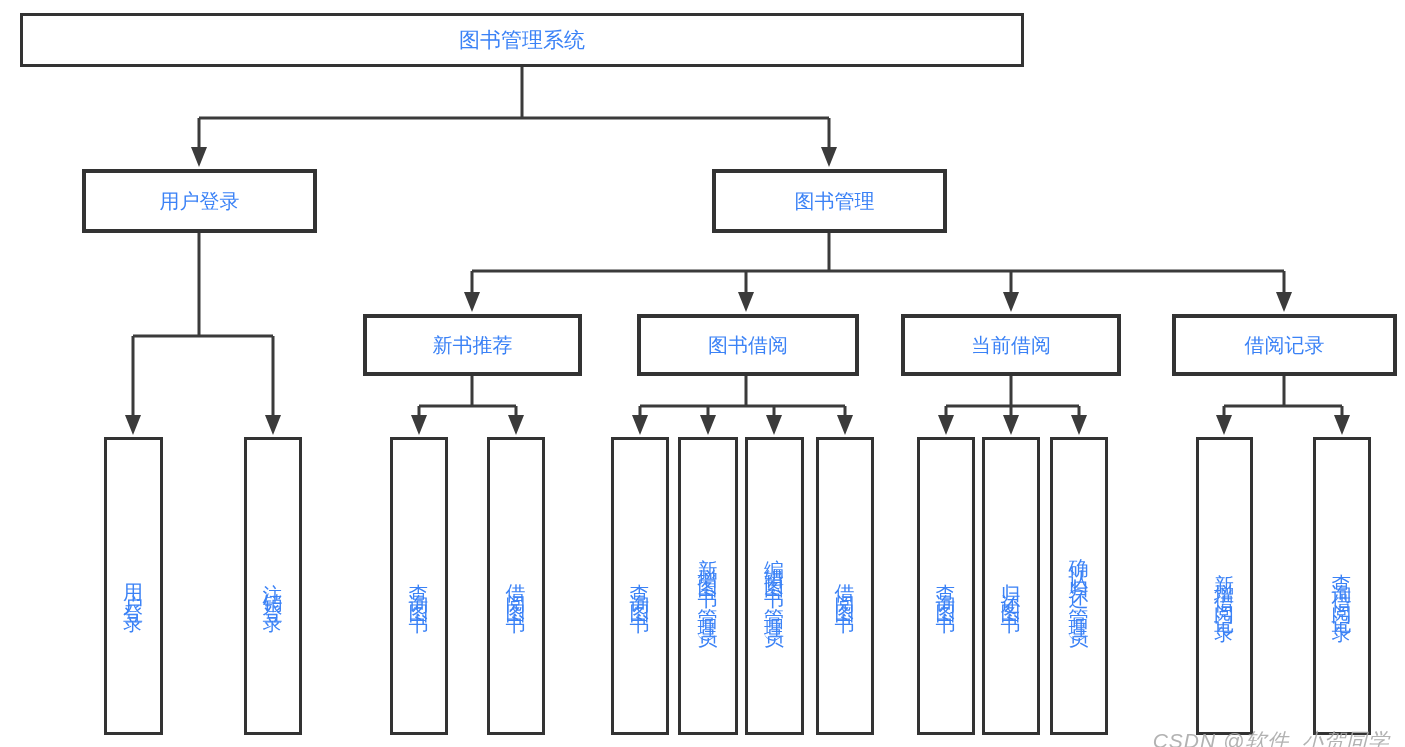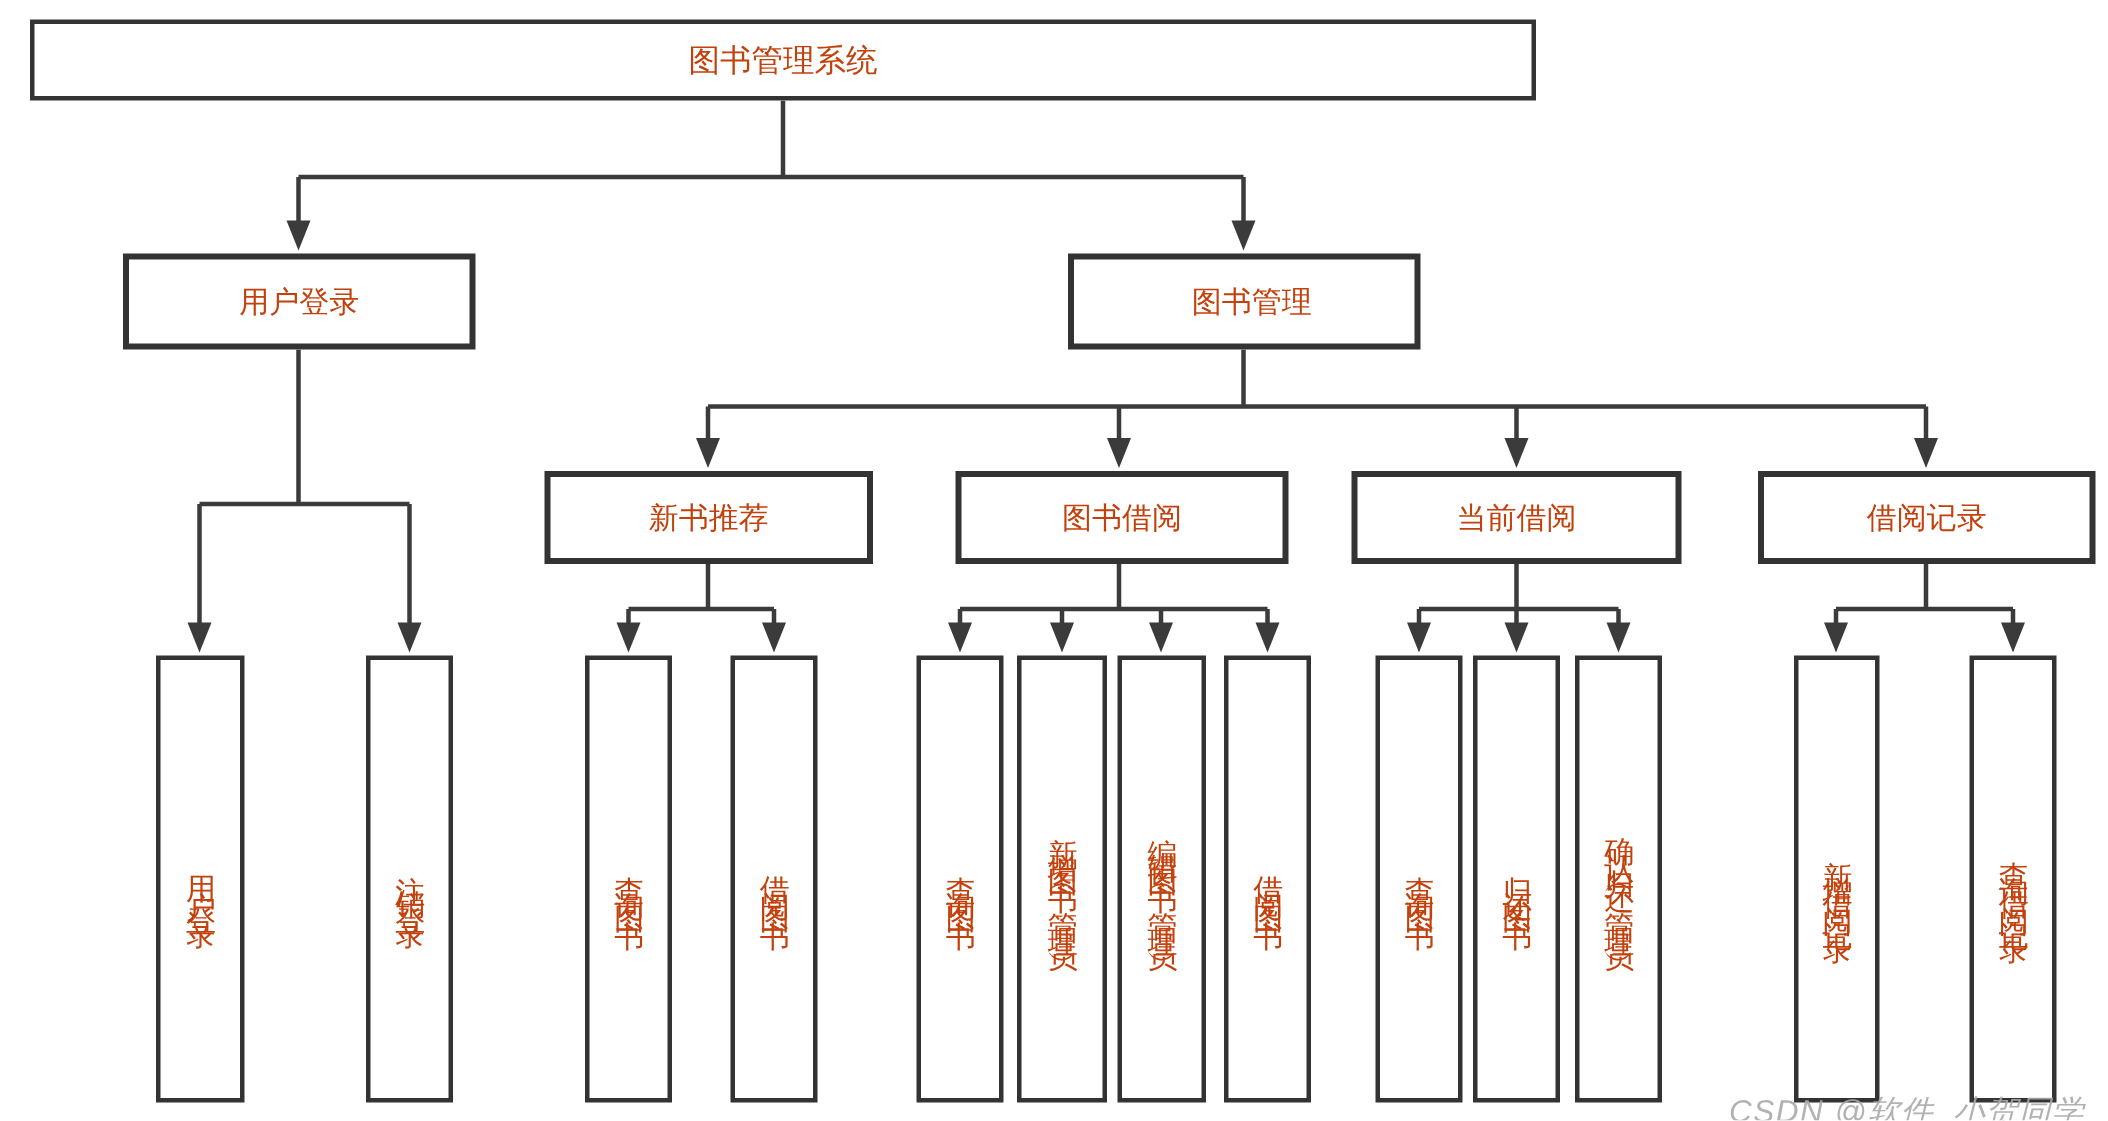--- a/index.html
+++ b/index.html
@@ -10,21 +10,21 @@
     font-family:"Liberation Sans","DejaVu Sans",sans-serif;
     overflow:hidden;
   }
   #connectors{position:absolute;left:0;top:0;z-index:1;}
   .node{
     position:absolute;
     background:#ffffff;
     border:3px solid #333333;
     box-sizing:border-box;
     display:flex;align-items:center;justify-content:center;
-    color:#c2410c;
+    color:#3b82f6;
     z-index:2;
   }
   .node-root{left:20px;top:13px;width:1004px;height:54px;font-size:21px;}
   .node-h{height:64px;top:169px;border-width:4px;font-size:20px;}
   .node-l3{height:62px;top:314px;border-width:4px;font-size:20px;}
   .leaf{
     top:437px;height:298px;
     font-size:20px;
     writing-mode:vertical-rl;
     text-orientation:mixed;

